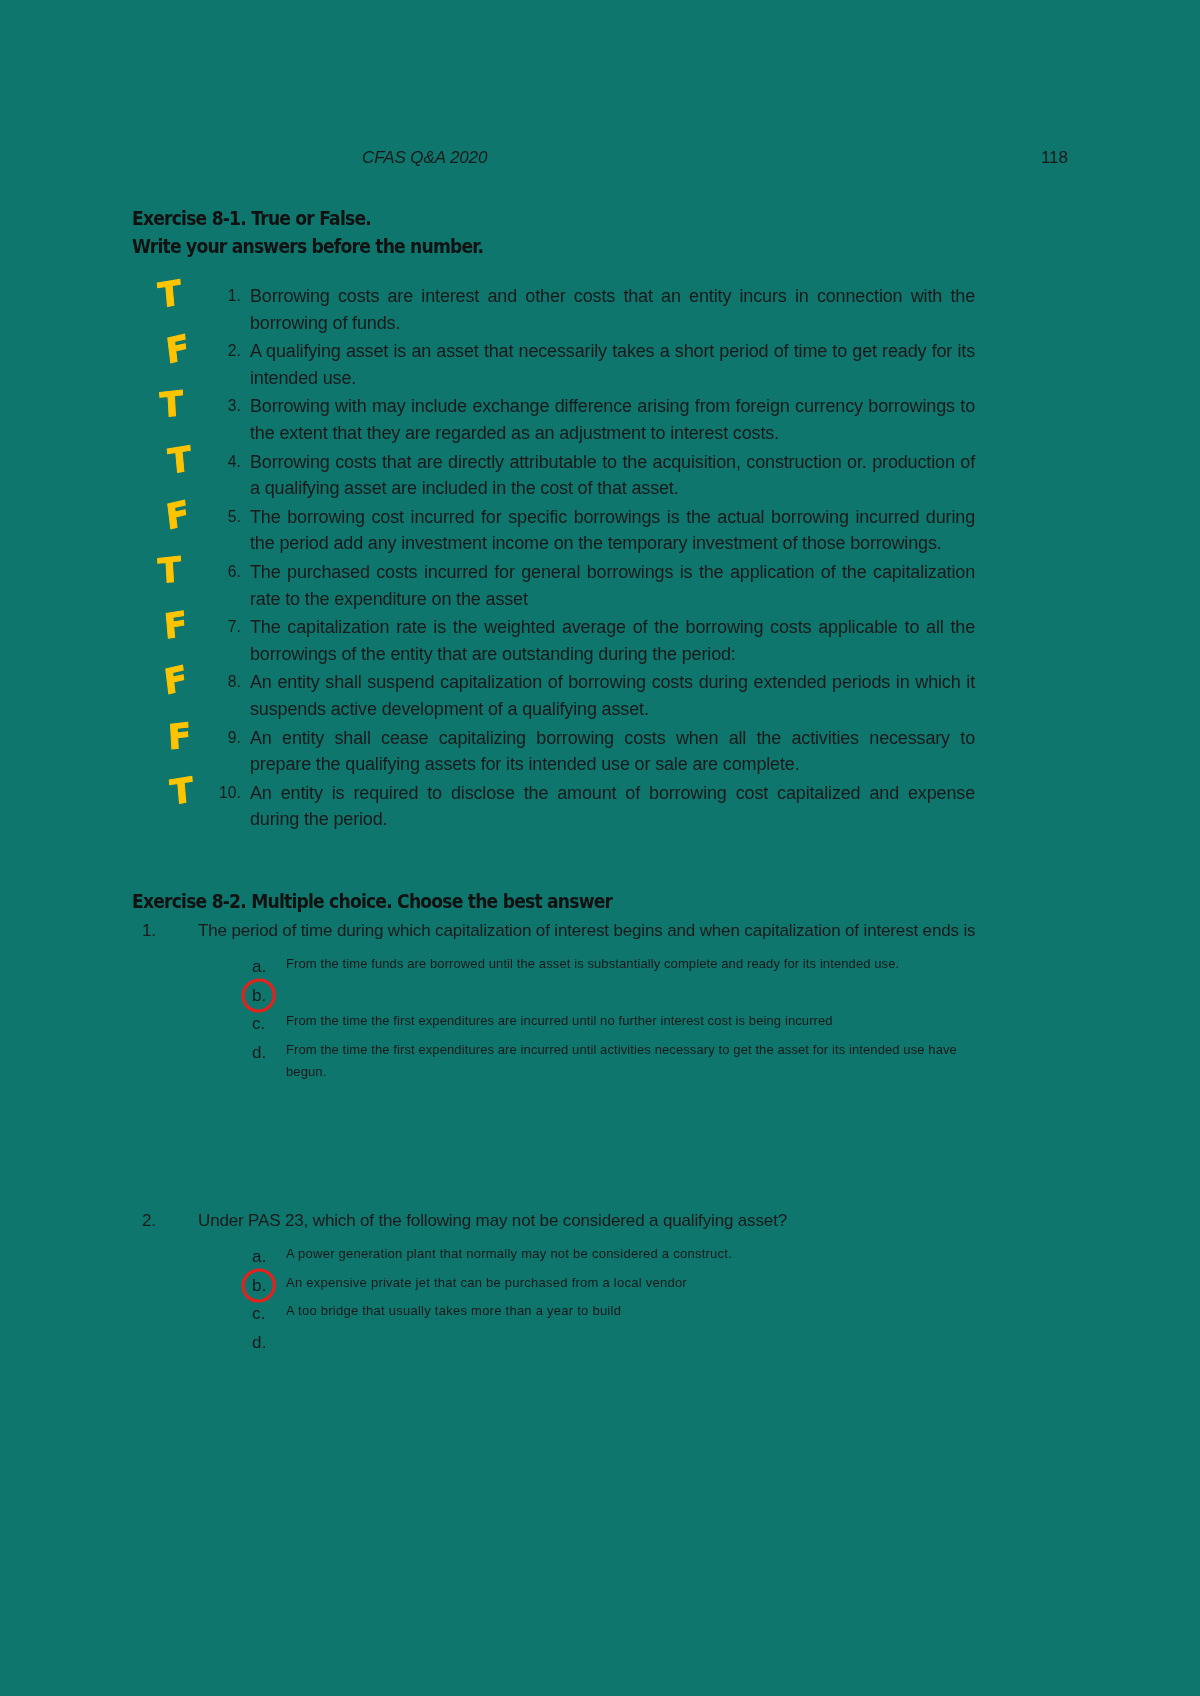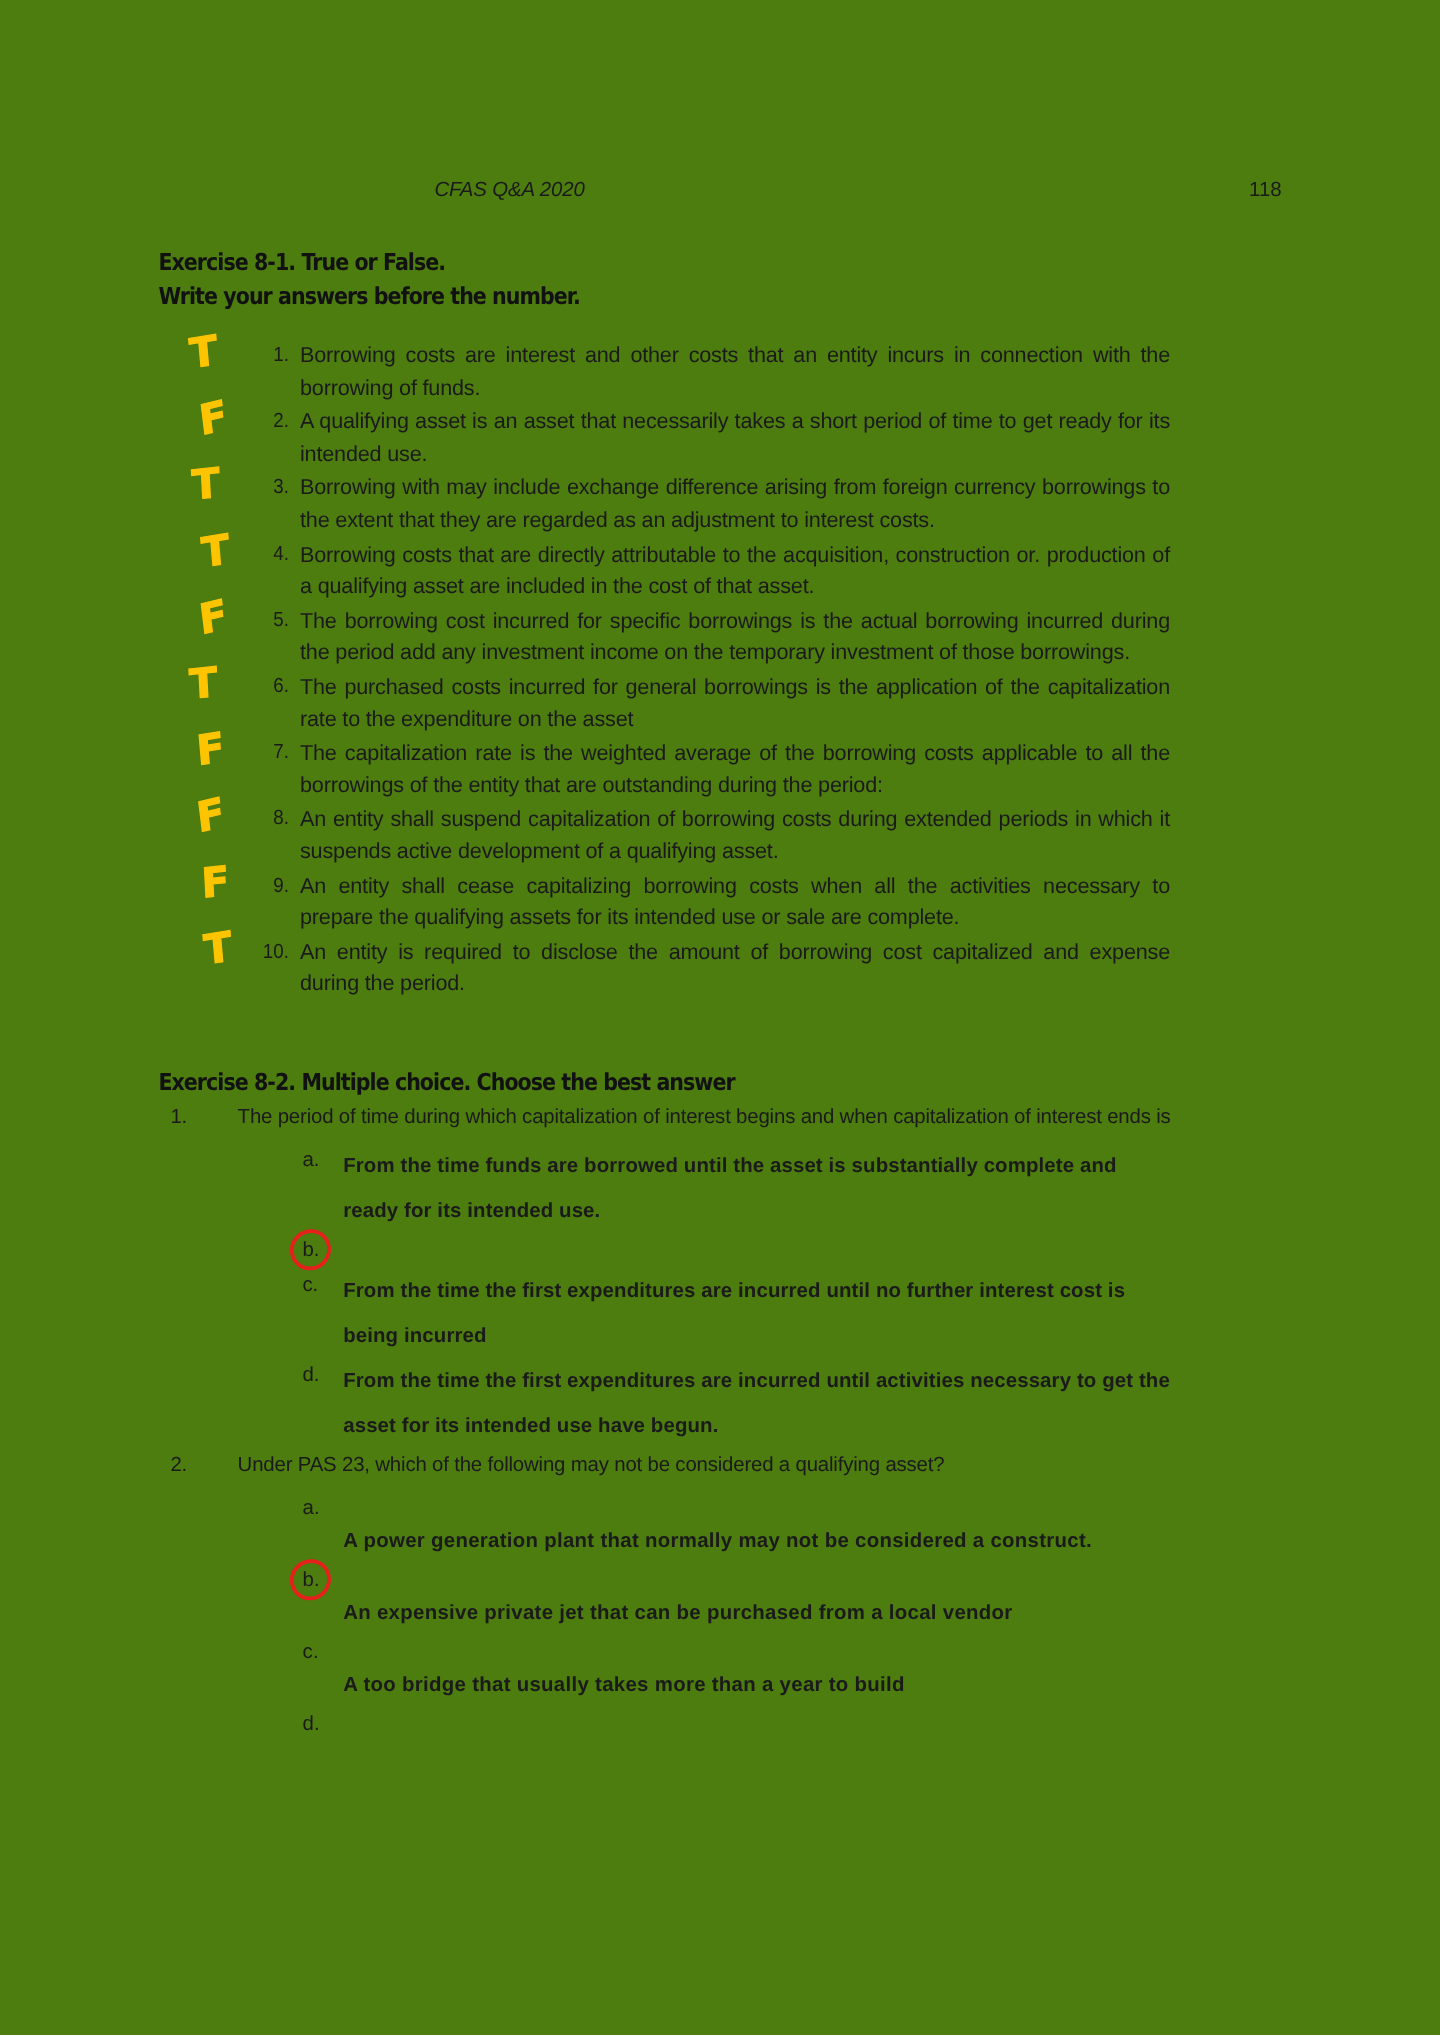--- a/index.html
+++ b/index.html
@@ -4,21 +4,21 @@
 <style>
   html, body {
     margin: 0;
     padding: 0;
     background: #ffffff;
   }
   .page {
     position: relative;
     width: 1200px;
     height: 1696px;
-    background: #4d7c0f;
+    background: #0f766e;
     font-family: "Liberation Sans", sans-serif;
     color: #1a1a1a;
     overflow: hidden;
   }
 
   
   .page-header {
     position: absolute;
     top: 148px;
     left: 132px;
@@ -155,28 +155,27 @@
   }
   .mc-letter {
     width: 34px;
     flex: 0 0 34px;
     font-size: 17px;
     line-height: 27.5px;
     font-family: "Liberation Sans", sans-serif;
   }
   .mc-otext {
     flex: 1;
-    font-size: 17px;
-    line-height: 37px;
+    font-size: 13px;
+    line-height: 22px;
     font-family: "Liberation Sans", sans-serif;
     letter-spacing: 0.1px;
-    font-weight: bold;
   }
   #mc-q2 .mc-option { padding-left: 120px; }
-  #mc-q2 .mc-otext { letter-spacing: 0.25px; margin-top: 22px; }
+  #mc-q2 .mc-otext { letter-spacing: 0.25px; }
   #mc-q2 .mc-letter { letter-spacing: 0.25px; }
 
   
   .circle-mark {
     position: absolute;
     left: 108px;
     top: -5px;
     width: 37px;
     height: 37px;
     pointer-events: none;

